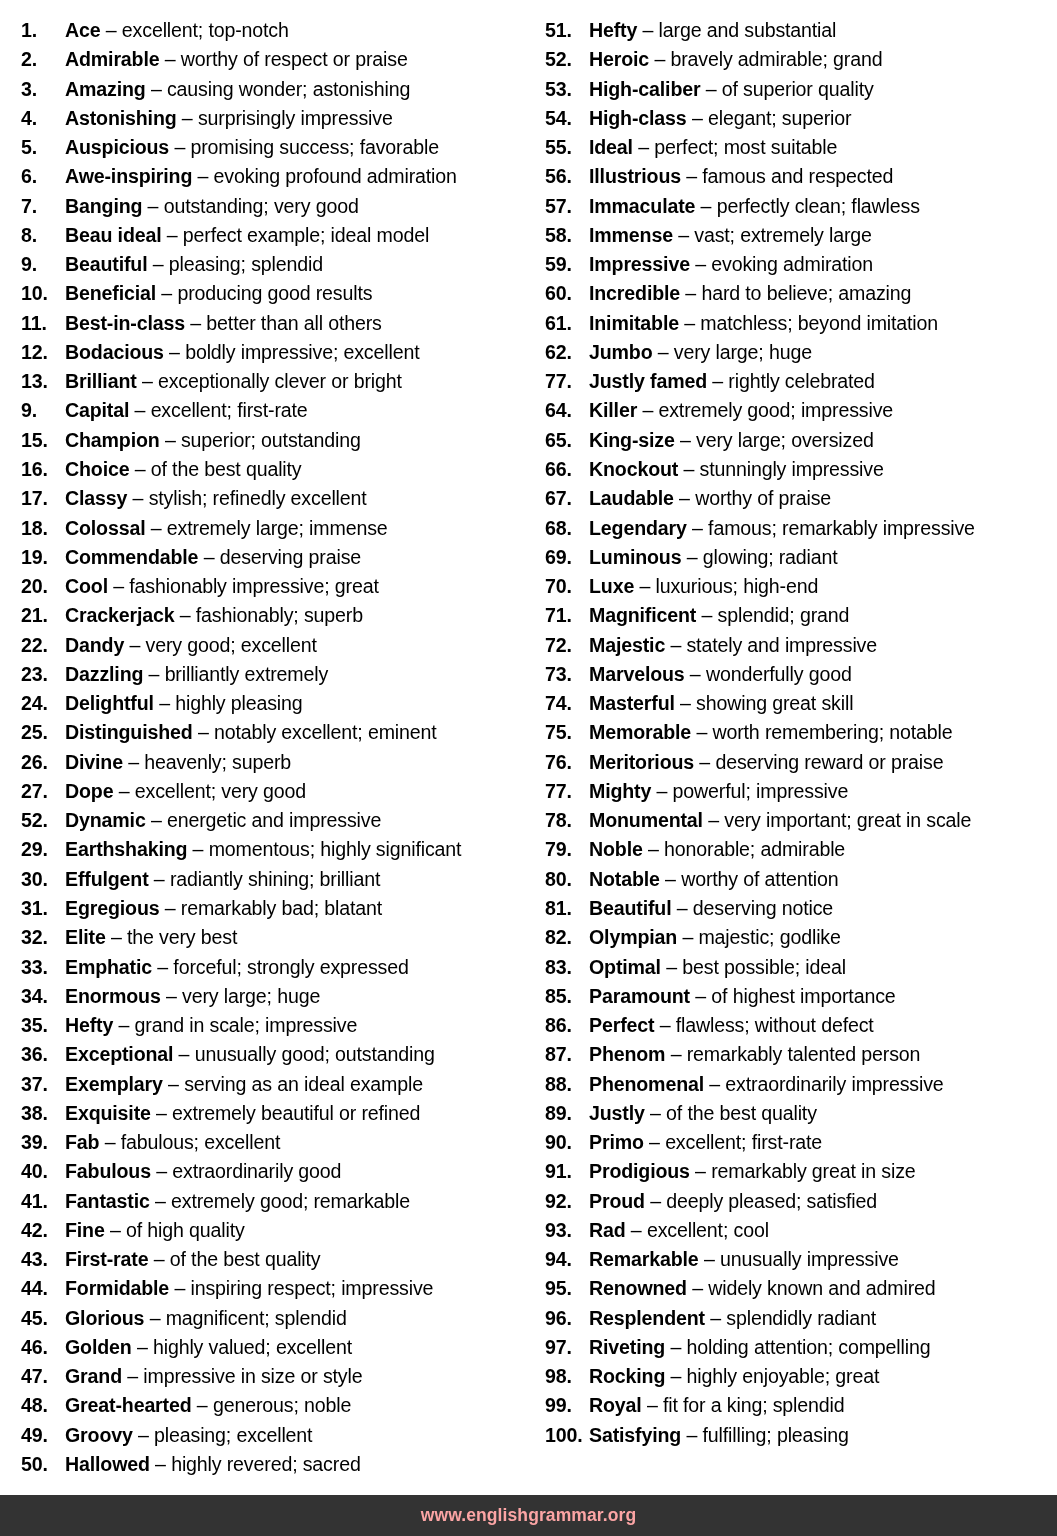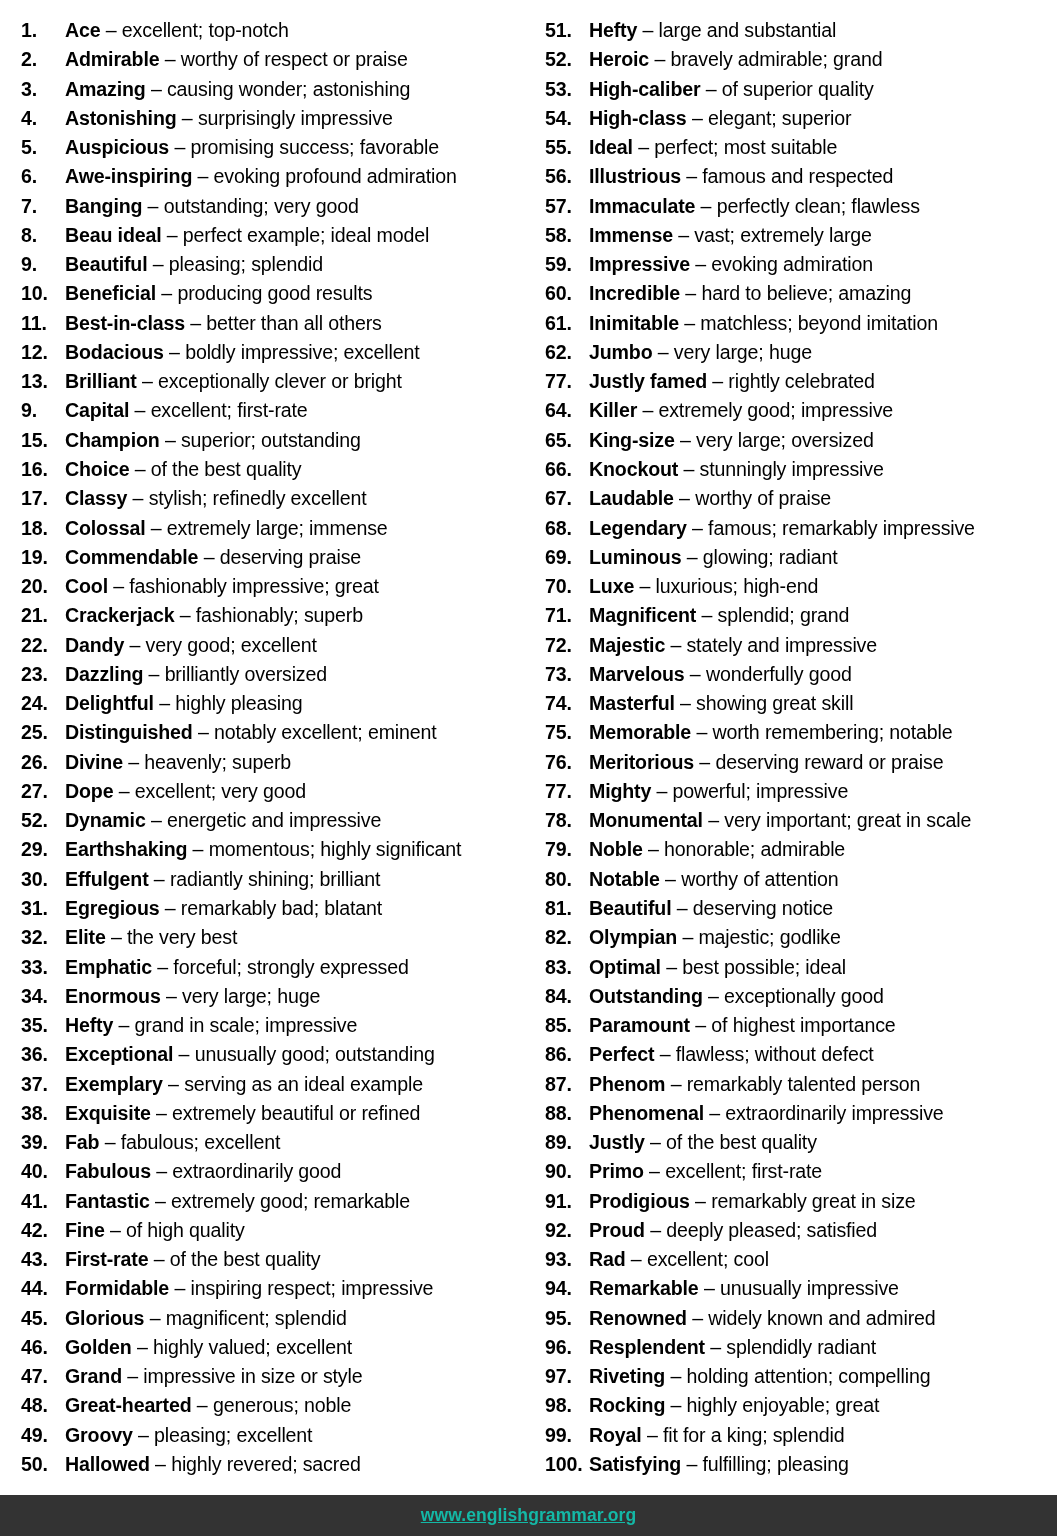--- a/index.html
+++ b/index.html
@@ -195,21 +195,21 @@
           <li class="word-item">
             <span class="item-number">21.</span>
             <span class="item-body"><span class="item-word">Crackerjack</span><span class="item-sep"> – </span><span class="item-def">fashionably; superb</span></span>
           </li>
           <li class="word-item">
             <span class="item-number">22.</span>
             <span class="item-body"><span class="item-word">Dandy</span><span class="item-sep"> – </span><span class="item-def">very good; excellent</span></span>
           </li>
           <li class="word-item">
             <span class="item-number">23.</span>
-            <span class="item-body"><span class="item-word">Dazzling</span><span class="item-sep"> – </span><span class="item-def">brilliantly oversized</span></span>
+            <span class="item-body"><span class="item-word">Dazzling</span><span class="item-sep"> – </span><span class="item-def">brilliantly extremely</span></span>
           </li>
           <li class="word-item">
             <span class="item-number">24.</span>
             <span class="item-body"><span class="item-word">Delightful</span><span class="item-sep"> – </span><span class="item-def">highly pleasing</span></span>
           </li>
           <li class="word-item">
             <span class="item-number">25.</span>
             <span class="item-body"><span class="item-word">Distinguished</span><span class="item-sep"> – </span><span class="item-def">notably excellent; eminent</span></span>
           </li>
           <li class="word-item">
@@ -443,24 +443,20 @@
           </li>
           <li class="word-item">
             <span class="item-number">82.</span>
             <span class="item-body"><span class="item-word">Olympian</span><span class="item-sep"> – </span><span class="item-def">majestic; godlike</span></span>
           </li>
           <li class="word-item">
             <span class="item-number">83.</span>
             <span class="item-body"><span class="item-word">Optimal</span><span class="item-sep"> – </span><span class="item-def">best possible; ideal</span></span>
           </li>
           <li class="word-item">
-            <span class="item-number">84.</span>
-            <span class="item-body"><span class="item-word">Outstanding</span><span class="item-sep"> – </span><span class="item-def">exceptionally good</span></span>
-          </li>
-          <li class="word-item">
             <span class="item-number">85.</span>
             <span class="item-body"><span class="item-word">Paramount</span><span class="item-sep"> – </span><span class="item-def">of highest importance</span></span>
           </li>
           <li class="word-item">
             <span class="item-number">86.</span>
             <span class="item-body"><span class="item-word">Perfect</span><span class="item-sep"> – </span><span class="item-def">flawless; without defect</span></span>
           </li>
           <li class="word-item">
             <span class="item-number">87.</span>
             <span class="item-body"><span class="item-word">Phenom</span><span class="item-sep"> – </span><span class="item-def">remarkably talented person</span></span>
@@ -516,16 +512,16 @@
           <li class="word-item">
             <span class="item-number">100.</span>
             <span class="item-body"><span class="item-word">Satisfying</span><span class="item-sep"> – </span><span class="item-def">fulfilling; pleasing</span></span>
           </li>
         </ol>
     </div>
 
   </div>
 
   <div id="footer-bar" style="background: rgb(51, 51, 51);">
-    <span id="footer-text" style="color: #14b8a6; text-decoration: underline;">www.englishgrammar.org</span>
+    <span id="footer-text" style="color: #fca5a5;">www.englishgrammar.org</span>
   </div>
 
 </div>
 
 </body></html>

